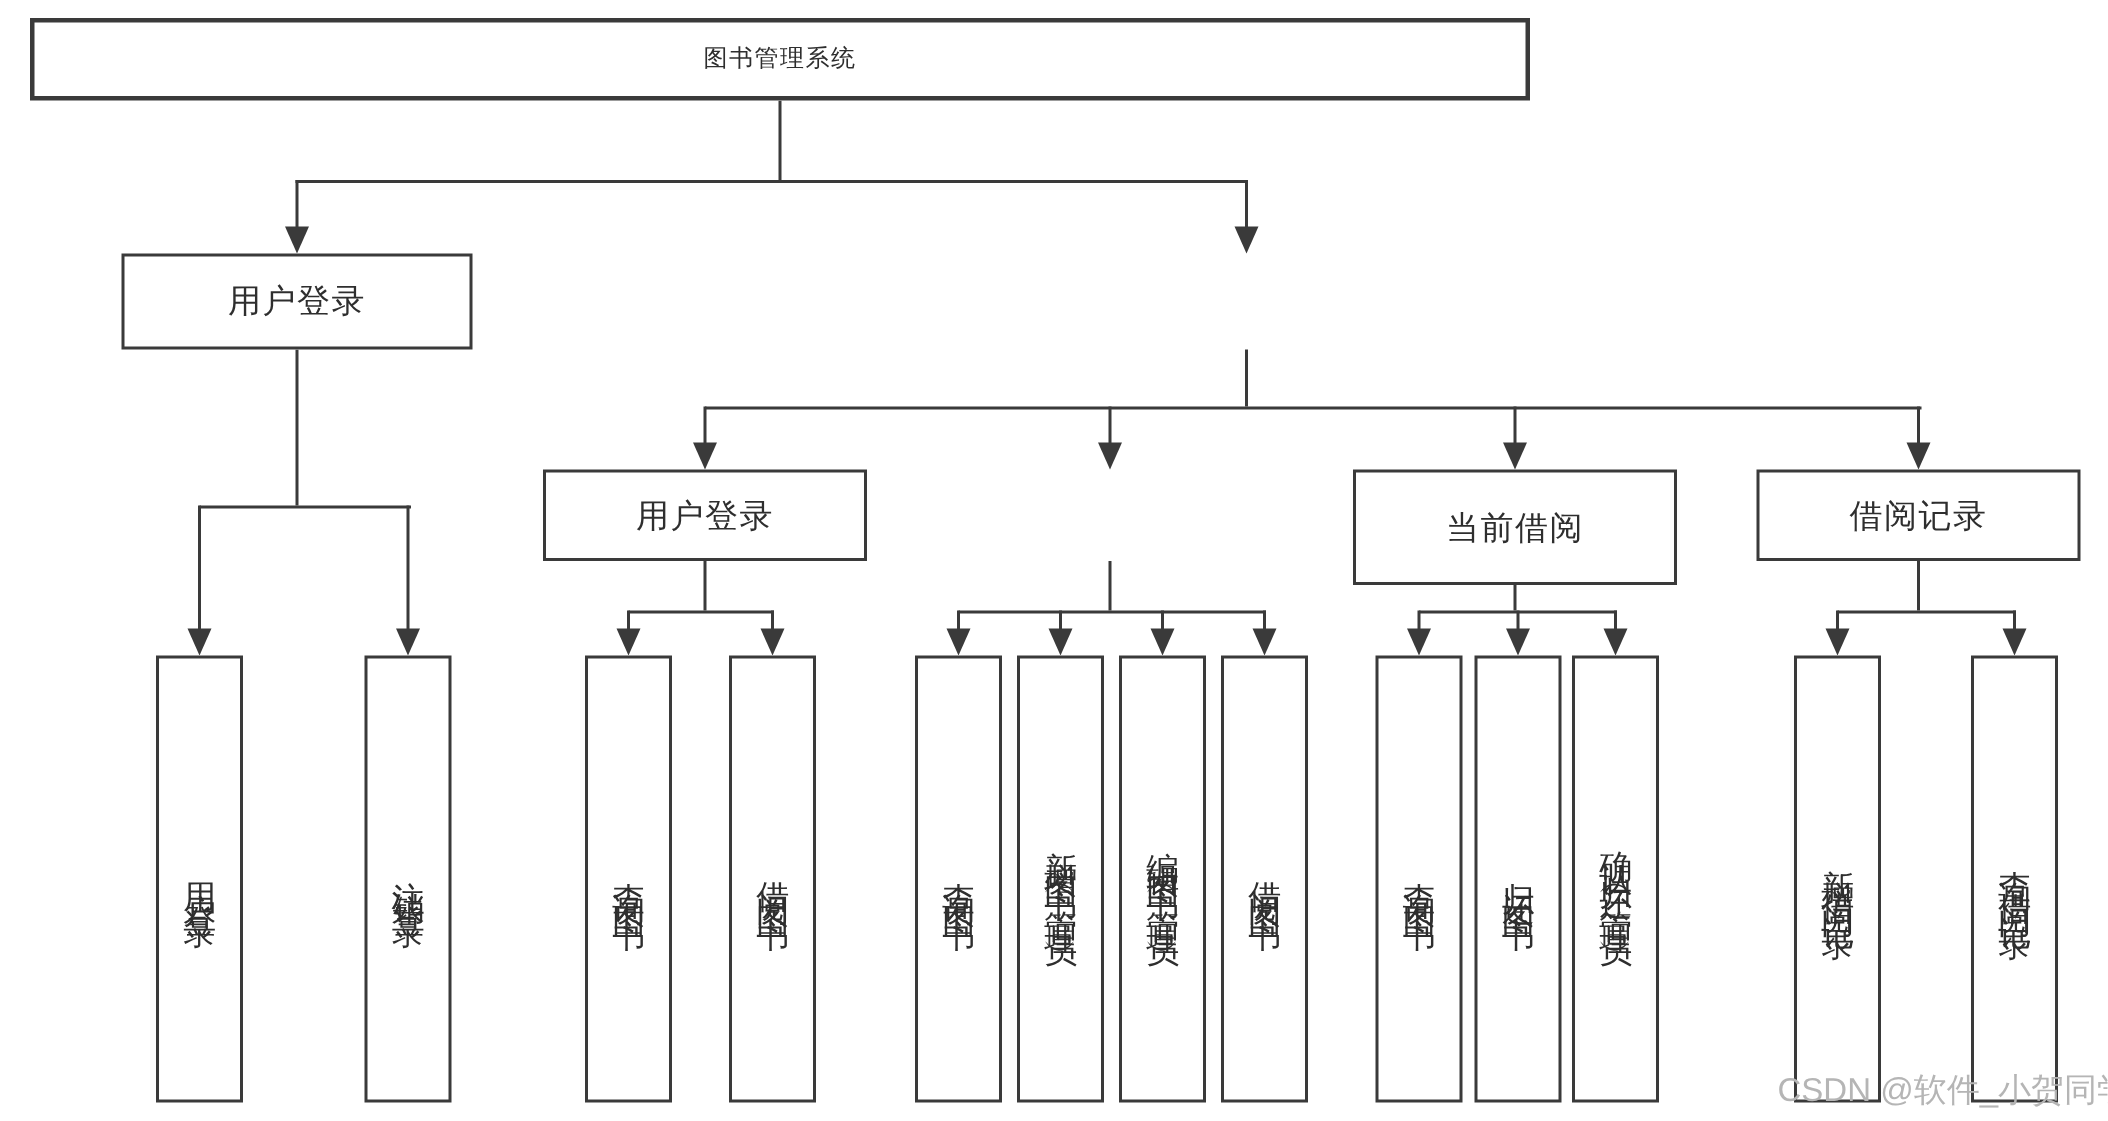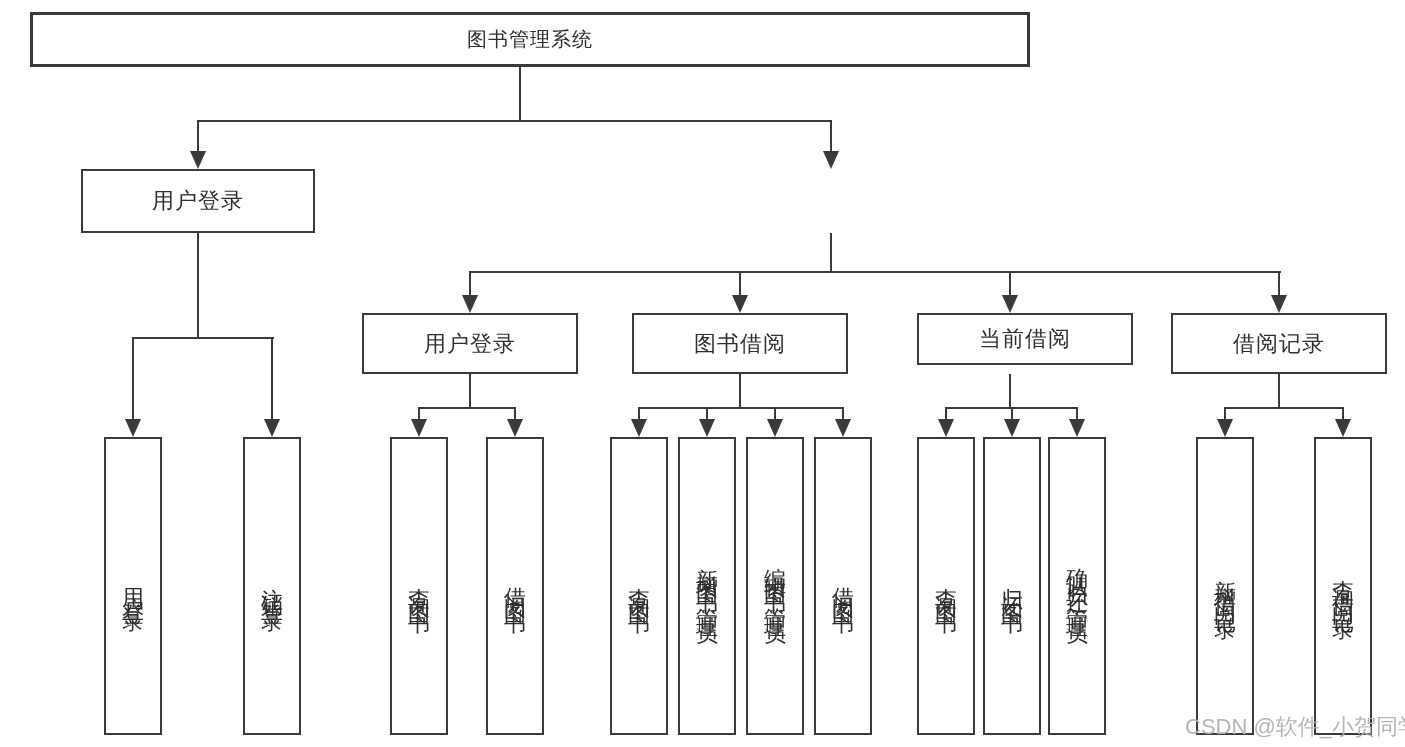--- a/index.html
+++ b/index.html
@@ -22,21 +22,21 @@
     box-sizing: border-box;
     border: 2px solid var(--line);
     background: var(--bg);
     display: flex;
     align-items: center;
     justify-content: center;
     color: var(--text);
     z-index: 2;
   }
   .hbox { font-size: 22px; letter-spacing: 1px; }
-  .rootbox { border-width: 3px; font-size: 20px; margin-left: 10px; }
+  .rootbox { border-width: 3px; font-size: 16px; }
   .vbox span {
     writing-mode: vertical-rl;
     text-orientation: mixed;
     font-size: 22px;
     line-height: 1.1;
     letter-spacing: 8px;
     color: var(--text);
   }
   .vline { position: absolute; width: 2px; background: var(--line); z-index: 1; }
   .hline { position: absolute; height: 2px; background: var(--line); z-index: 1; }
@@ -67,24 +67,21 @@
     <span>图书管理系统</span>
   </div>
 
   <div class="box hbox" style="left:81px; top:169px; width:234px; height:64px;">
     <span>用户登录</span>
   </div>
 
   <div class="box hbox" style="left:362px; top:313px; width:216px; height:61px;">
     <span>用户登录</span>
   </div>
-  <div class="box hbox" style="left:632px; top:313px; width:216px; height:61px;">
-    <span>图书借阅</span>
-  </div>
-  <div class="box hbox" style="left:902px; top:313px; width:216px; height:52px;margin-left:15px;">
+  <div class="box hbox" style="left:902px; top:313px; width:216px; height:77px;">
     <span>当前借阅</span>
   </div>
   <div class="box hbox" style="left:1171px; top:313px; width:216px; height:61px;">
     <span>借阅记录</span>
   </div>
 
   <div class="box vbox" style="left:104px; top:437px; width:58px; height:298px;">
     <span>用户登录</span>
   </div>
   <div class="box vbox" style="left:243px; top:437px; width:58px; height:298px;">

